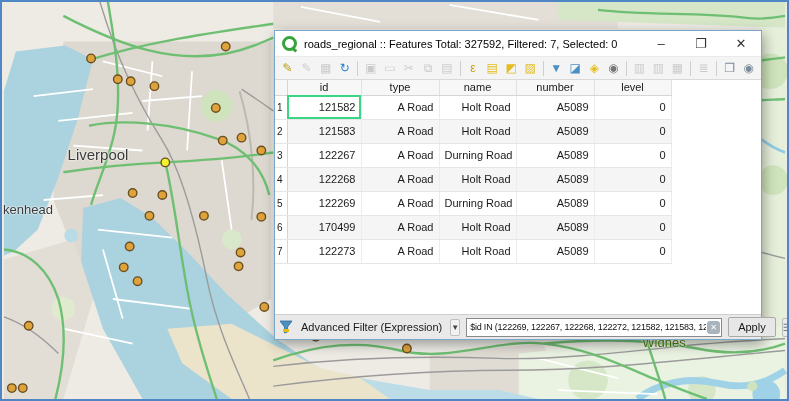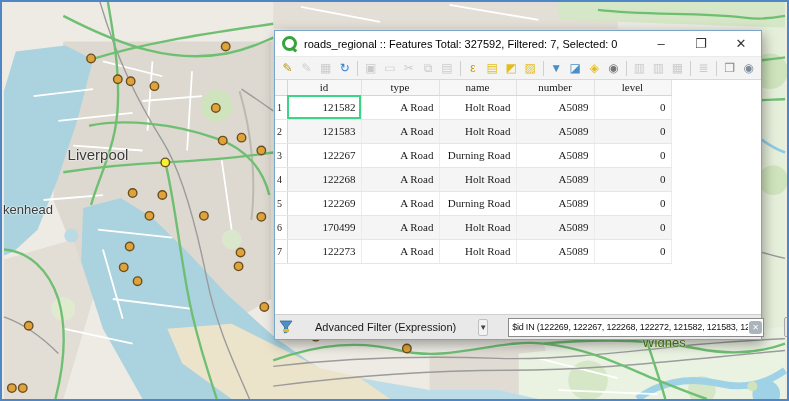--- a/index.html
+++ b/index.html
@@ -26,40 +26,40 @@
   
   .toolbar { height:24px; background:#f4f4f4; border-top:1px solid #eaeaea;
              border-bottom:1px solid #d9d9d9; display:flex; align-items:center;
              padding:0 3px; flex:0 0 auto; }
   .tb-icon { width:18px; height:18px; display:flex; align-items:center; justify-content:center;
              font-size:12px; line-height:18px; margin:0 1px; border-radius:2px; }
   .tb-icon.disabled { opacity:.38; filter:grayscale(1); }
   .tb-sep { width:1px; height:15px; background:#cfcfcf; margin:0 3px; }
   
   .table-wrap { flex:1 1 auto; overflow:hidden; background:#fff; position:relative; }
-  table.attr { border-collapse:collapse; table-layout:fixed; width:486px; font-size:11px; color:#1a1a1a;font-family:Liberation Serif, serif; }
+  table.attr { border-collapse:collapse; table-layout:fixed; width:486px; font-size:11px; color:#1a1a1a; }
   table.attr col.c-gut{width:12px} table.attr col.c-id{width:74px} table.attr col.c-type{width:78px}
   table.attr col.c-name{width:77px} table.attr col.c-num{width:78px} table.attr col.c-lvl{width:77px}
   table.attr col.c-fill{width:90px}
   table.attr th { height:15px; font-weight:normal; background:#f7f7f7; border-right:1px solid #e2e2e2;
                   border-bottom:1px solid #d5d5d5; text-align:center; font-size:11px; }
   table.attr th.gut { background:#f7f7f7; border-right:1px solid #d5d5d5; }
   table.attr th.fill, table.attr td.fill { border-right:none; background:#fff; border-bottom:none; }
   table.attr td { height:24px; padding:0 5px; border-right:1px solid #ececec;
                   border-bottom:1px solid #e6e6e6; white-space:nowrap; overflow:hidden; }
   table.attr td.gut { padding:0 2px; font-size:10px; color:#222; background:#fff;
                   border-right:1px solid #d5d5d5; }
   table.attr tr.even td { background:#f5f5f5; }
   table.attr tr.even td.gut, table.attr tr.even td.fill { background:#fff; }
   table.attr tr.even td.fill { background:#fff; }
   td.num { text-align:right; } td.txt { text-align:right; }
   td.cur { outline:2px solid #3bd586; outline-offset:-2px; background:#fff !important;margin-left:41px; }
   
   .filterbar { height:25px; flex:0 0 auto; background:#e9e9e9; border-top:1px solid #cfcfcf;
-               display:flex; align-items:center; padding:0 4px; gap:20px; font-size:11px; color:#1a1a1a; }
+               display:flex; align-items:center; padding:0 4px; gap:6px; font-size:11px; color:#1a1a1a; }
   .funnel { width:14px; height:14px; flex:0 0 auto; }
   .ffilter-label { white-space:nowrap; padding:0 2px; }
   .dd-arrow { width:13px; height:17px; border:1px solid #c0c0c0; background:#f2f2f2; font-size:8px;
               display:flex; align-items:center; justify-content:center; color:#444; border-radius:2px; }
   .expr-box { position:relative; width:256px; height:19px; flex:0 0 auto; }
   .expr-input { width:100%; height:100%; border:1px solid #8a8a8a; background:#fff;
                 font-family:"Liberation Sans", sans-serif; font-size:9px; letter-spacing:-.2px;
                 padding:0 15px 0 3px; color:#111; }
   .clear-btn { position:absolute; right:2px; top:3px; width:13px; height:13px; background:#aab4bc;
                border-radius:3px; color:#fff; font-size:8px; line-height:13px; text-align:center; }

